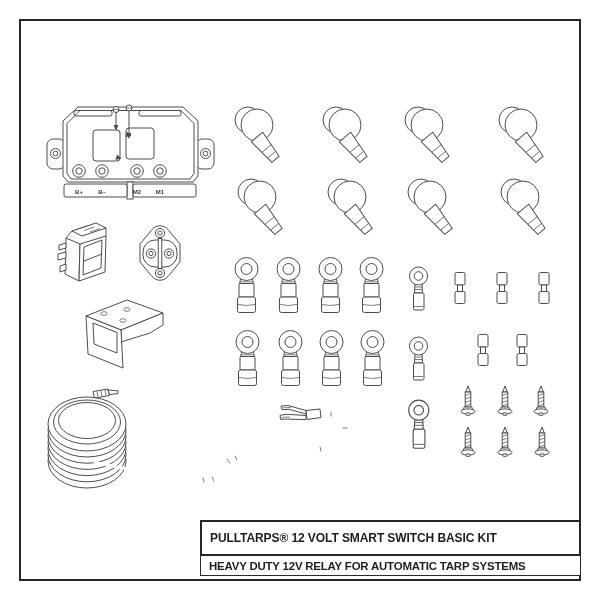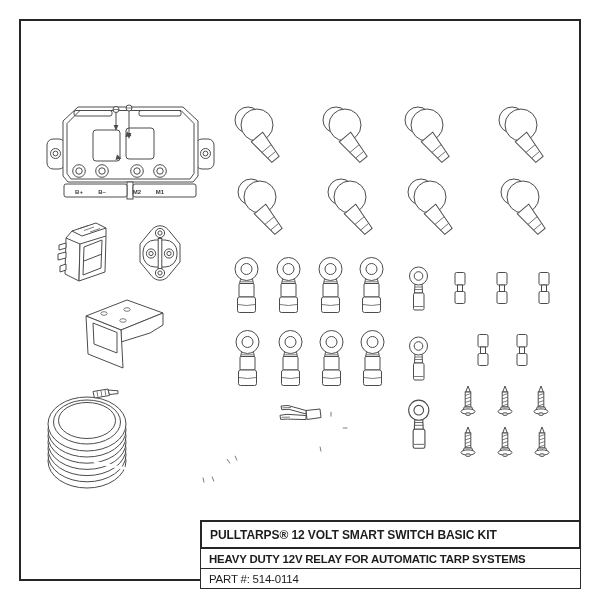--- a/index.html
+++ b/index.html
@@ -7,21 +7,21 @@
           font-family:"Liberation Sans",sans-serif;}
   svg{position:absolute;left:0;top:0;}
   .ln{fill:#ffffff;stroke:#4c4c4c;stroke-width:1;}
   .st{fill:none;stroke:#4c4c4c;stroke-width:1;}
   .thin{fill:none;stroke:#5a5a5a;stroke-width:.8;}
   .solid{fill:#4c4c4c;stroke:none;}
   .lbl{font-family:"Liberation Sans",sans-serif;font-size:6px;font-weight:bold;fill:#3a3a3a;}
   .title-block{position:absolute;left:200px;top:520px;width:381px;box-sizing:border-box;}
   .tb-row{box-sizing:border-box;background:#fff;display:flex;align-items:center;
           padding-left:8px;color:#1d1d1d;white-space:nowrap;overflow:hidden;}
-  .tb-title{height:29px;border:2px solid #262626;font-size:12.4px;font-weight:bold;letter-spacing:-0.1px;}
+  .tb-title{height:36px;border:2px solid #262626;font-size:12.4px;font-weight:bold;letter-spacing:-0.1px;}
   .tb-sub{height:20px;border:1.6px solid #2b2b2b;border-top:none;font-size:11.8px;letter-spacing:-0.2px;font-weight:bold;}
   .tb-part{height:20px;border:1.6px solid #2b2b2b;border-top:none;font-size:11.8px;letter-spacing:-0.2px;}
   .tb-row span{display:inline-block;transform:scaleX(0.97);transform-origin:0 50%;}
 </style>
 </head>
 <body>
 
 <div class="canvas">
 <svg width="600" height="600" viewBox="0 0 600 600">
   <defs>
@@ -244,17 +244,14 @@
   <use href="#sym-screw" x="534" y="427"></use>
 </svg>
 
 <div class="title-block">
   <div class="tb-row tb-title">
     <span>PULLTARPS® 12 VOLT SMART SWITCH BASIC KIT</span>
   </div>
   <div class="tb-row tb-sub">
     <span>HEAVY DUTY 12V RELAY FOR AUTOMATIC TARP SYSTEMS</span>
   </div>
-  <div class="tb-row tb-part">
-    <span>PART #: 514-0114</span>
-  </div>
 </div>
 </div>
 
 </body></html>

